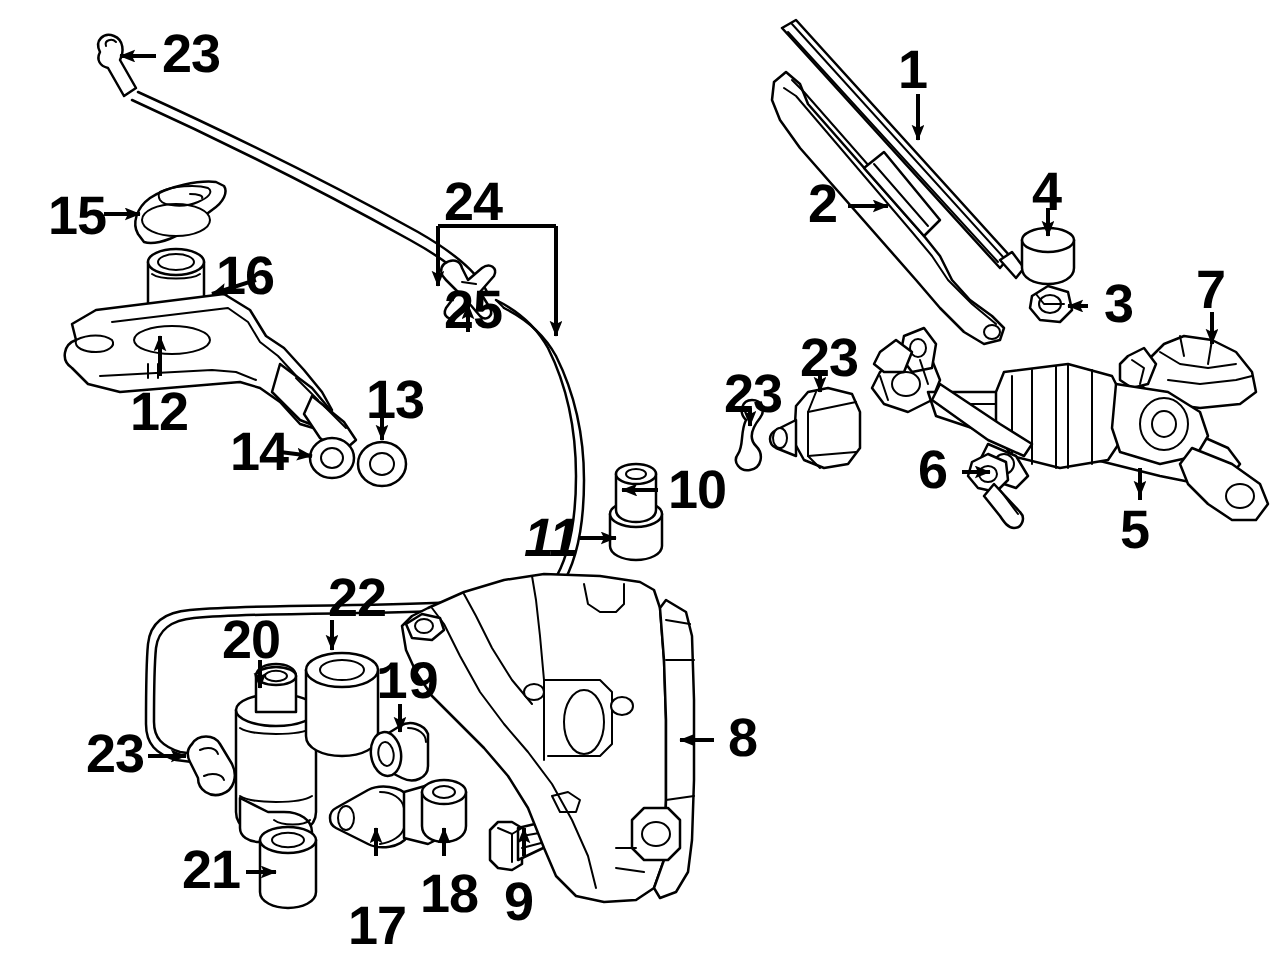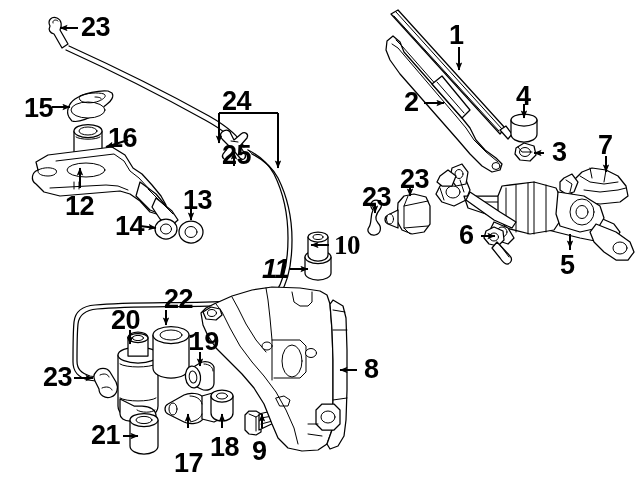--- a/index.html
+++ b/index.html
@@ -423,21 +423,21 @@
   <span class="lbl" style="left:222px;top:88px;">24</span>
   <span class="lbl" style="left:222px;top:142px;">25</span>
 
   <span class="lbl" style="left:449px;top:22px;">1</span>
   <span class="lbl" style="left:404px;top:89px;">2</span>
   <span class="lbl" style="left:516px;top:83px;">4</span>
   <span class="lbl" style="left:552px;top:139px;">3</span>
   <span class="lbl" style="left:598px;top:132px;">7</span>
   <span class="lbl" style="left:400px;top:166px;">23</span>
   <span class="lbl" style="left:362px;top:184px;">23</span>
-  <span class="lbl" style="left:334px;top:232px;font-family:Liberation Serif, serif;">10</span>
+  <span class="lbl" style="left:334px;top:232px;">10</span>
   <span class="lbl" style="left:262px;top:256px;font-style:italic;">11</span>
   <span class="lbl" style="left:459px;top:222px;">6</span>
   <span class="lbl" style="left:560px;top:252px;">5</span>
   <span class="lbl" style="left:364px;top:356px;">8</span>
 
   <span class="lbl" style="left:188px;top:330px;font-family:Liberation Mono, monospace;">19</span>
   <span class="lbl" style="left:164px;top:286px;">22</span>
   <span class="lbl" style="left:111px;top:307px;text-align:right;">20</span>
   <span class="lbl" style="left:43px;top:364px;">23</span>
   <span class="lbl" style="left:91px;top:422px;">21</span>

